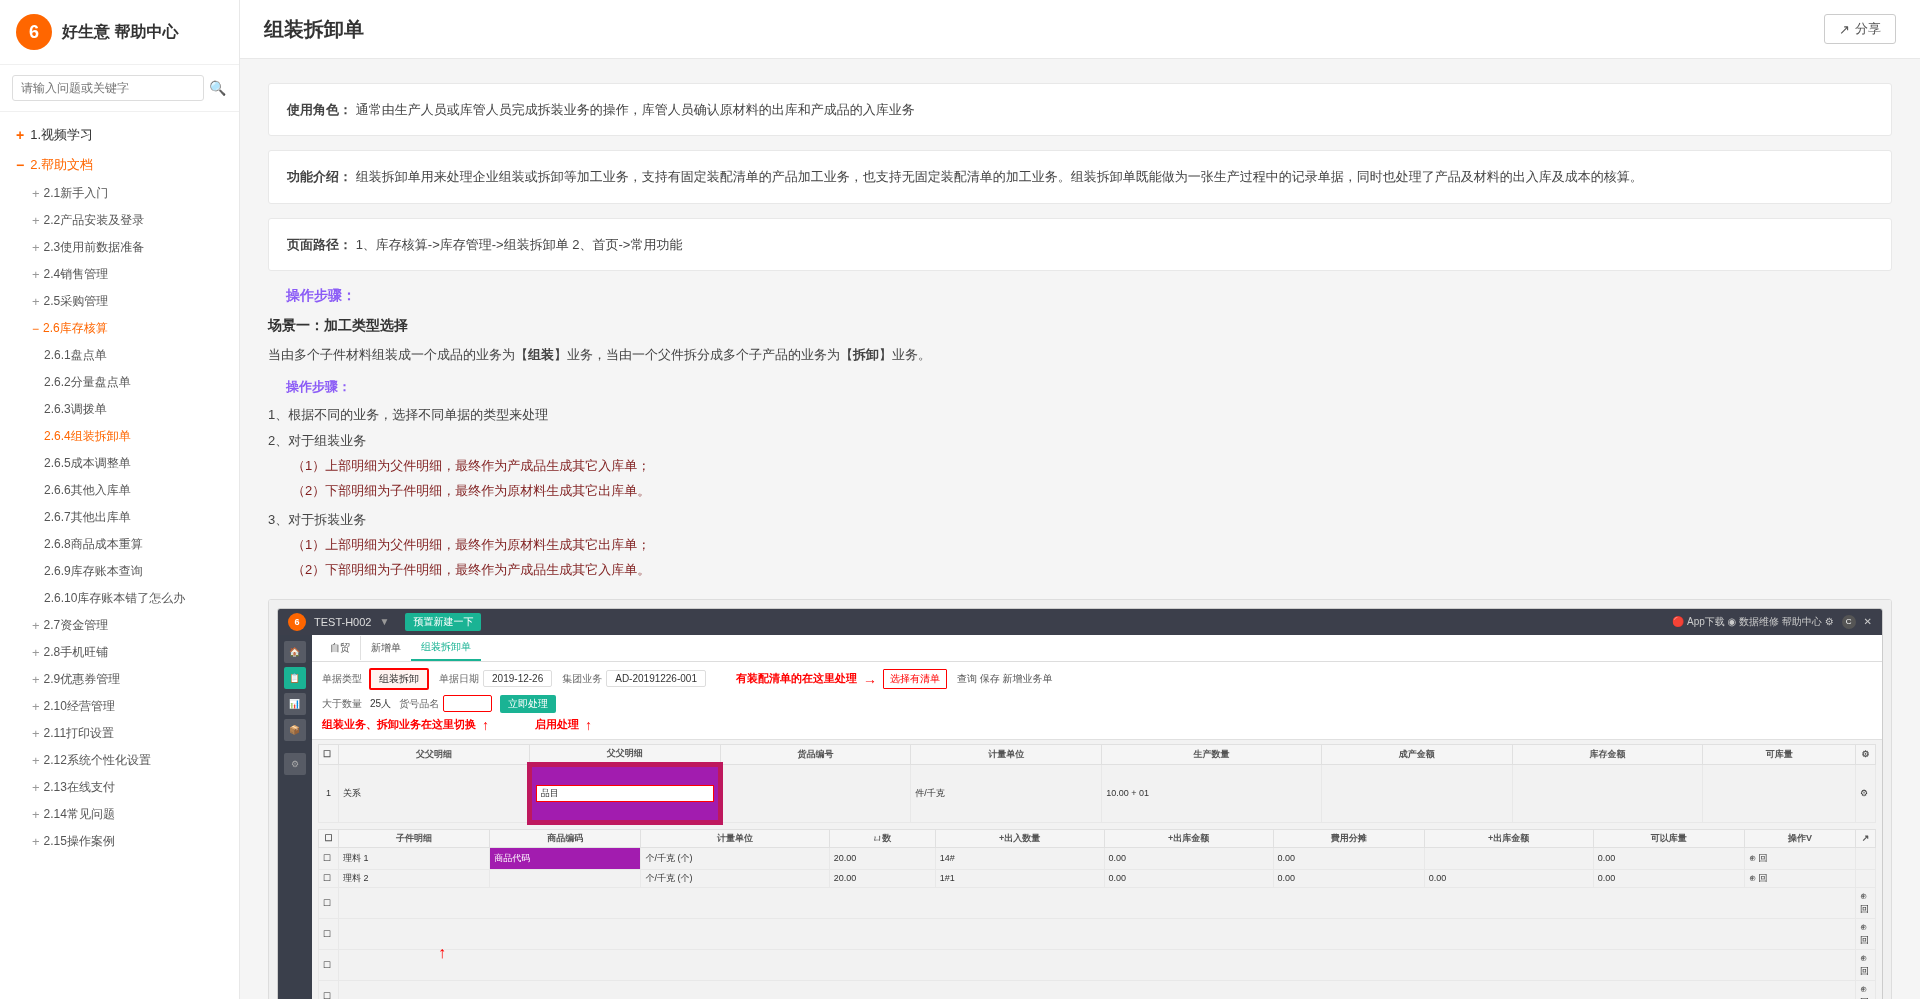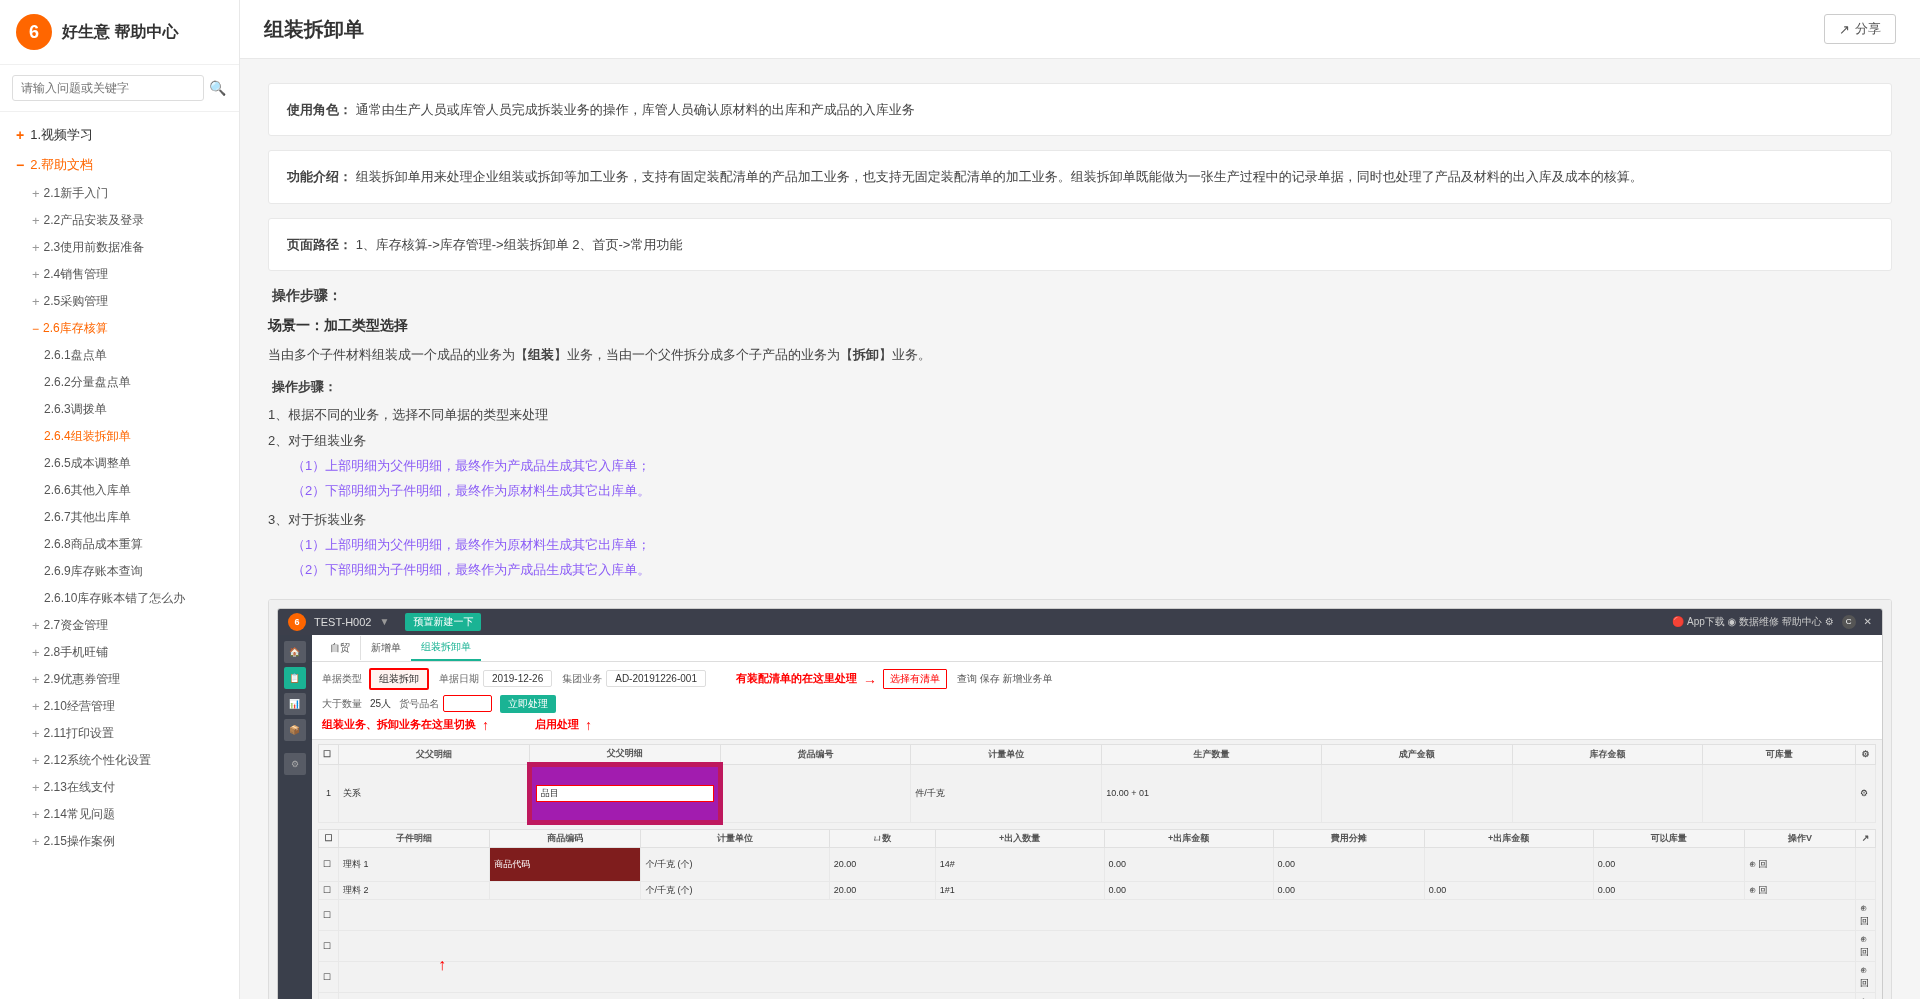--- a/index.html
+++ b/index.html
@@ -130,22 +130,22 @@
       padding: 14px 18px;
       margin-bottom: 14px;
       font-size: 13px;
       line-height: 1.8;
       color: #444;
     }
 
     .section-title {
       font-size: 14px;
       font-weight: bold;
-      color: #404040;
-      margin: 16px 0 10px 4px;
+      color: #8b5cf6;
+      margin: 16px 0 10px 18px;
     }
     .scenario-title {
       font-size: 14px;
       font-weight: bold;
       color: #333;
       margin: 12px 0 8px 0;
     }
     .step-text {
       font-size: 13px;
       color: #444;
@@ -154,21 +154,21 @@
     }
     .step-text span.bold { font-weight: bold; }
     .step-num {
       font-size: 13px;
       color: #444;
       margin: 8px 0 4px 0;
     }
     .sub-step {
       padding-left: 24px;
       font-size: 13px;
-      color: #8b5cf6;
+      color: #7f1d1d;
       line-height: 1.9;
     }
 
     
     .screenshot-container {
       margin-top: 16px;
       border: 1px solid #ddd;
       border-radius: 3px;
       overflow: hidden;
       background: #fff;
@@ -449,21 +449,21 @@
                         <th style="border:1px solid #e0e0e0;padding:2px 4px;color:#555;">+出库金额</th>
                         <th style="border:1px solid #e0e0e0;padding:2px 4px;color:#555;">可以库量</th>
                         <th style="border:1px solid #e0e0e0;padding:2px 4px;color:#555;">操作V</th>
                         <th style="border:1px solid #e0e0e0;padding:2px 4px;color:#555;width:20px;">↗</th>
                       </tr>
                     </thead>
                     <tbody>
                       <tr>
                         <td style="border:1px solid #e8e8e8;padding:2px 4px;">☐</td>
                         <td style="border:1px solid #e8e8e8;padding:2px 4px;">理料 1</td>
-                        <td style="border:1px solid #e8e8e8;padding:10px 4px;background:#7f1d1d;color:#fff;">商品代码</td>
+                        <td style="border:1px solid #e8e8e8;padding:4px 4px;background:#a21caf;color:#fff;">商品代码</td>
                         <td style="border:1px solid #e8e8e8;padding:2px 4px;">个/千克 (个)</td>
                         <td style="border:1px solid #e8e8e8;padding:2px 4px;">20.00</td>
                         <td style="border:1px solid #e8e8e8;padding:2px 4px;">14#</td>
                         <td style="border:1px solid #e8e8e8;padding:2px 4px;">0.00</td>
                         <td style="border:1px solid #e8e8e8;padding:2px 4px;">0.00</td>
                         <td style="border:1px solid #e8e8e8;padding:2px 4px;"></td>
                         <td style="border:1px solid #e8e8e8;padding:2px 4px;">0.00</td>
                         <td style="border:1px solid #e8e8e8;padding:2px 4px;">⊕ 回</td>
                         <td style="border:1px solid #e8e8e8;padding:2px 4px;"></td>
                       </tr>

